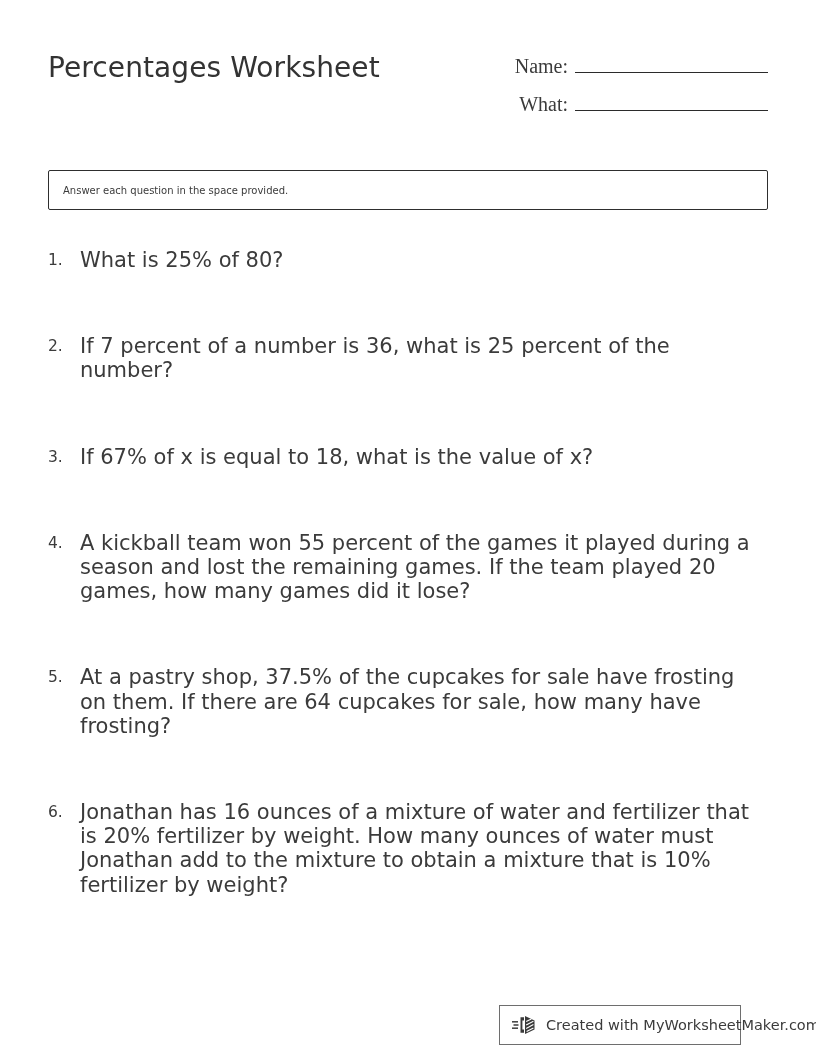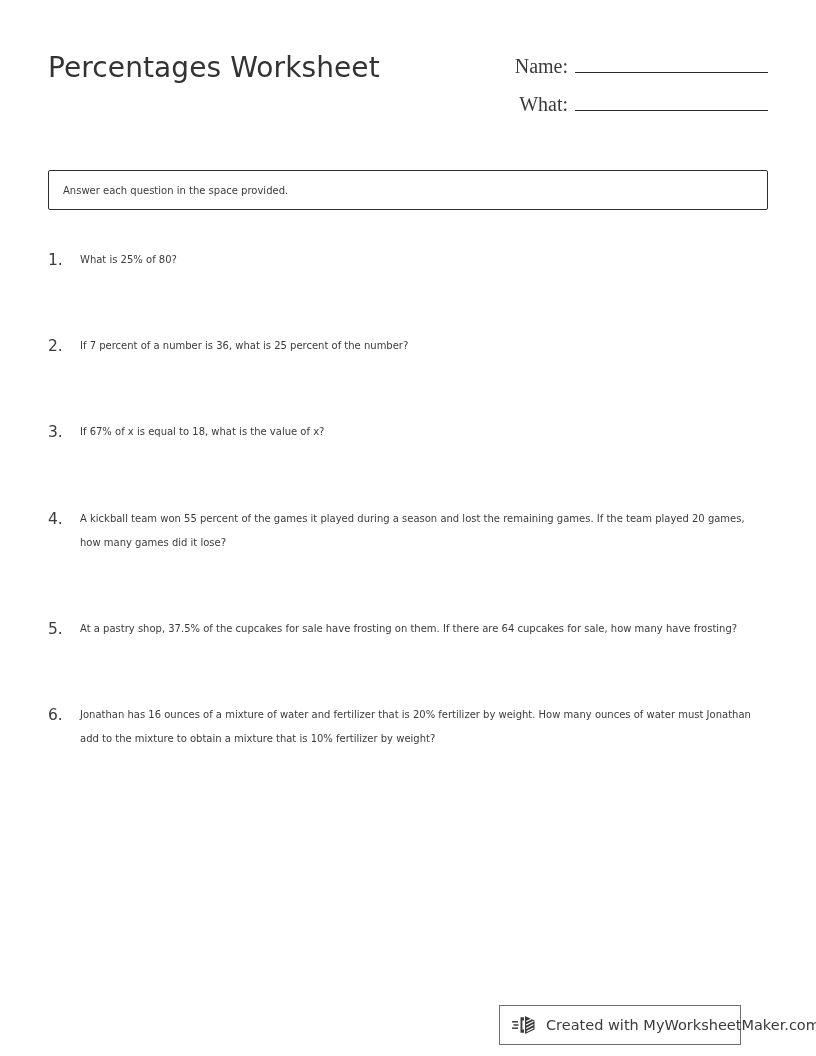--- a/index.html
+++ b/index.html
@@ -112,21 +112,21 @@
     left: 0;
     top: 0;
     width: 24px;
     text-align: left;
     font-size: 15.5px;
     line-height: 24px;
     color: #3b3b3b;
   }
   .q-text {
     display: block;
-    font-size: 10px;
+    font-size: 21px;
     line-height: 24.2px;
     color: #3b3b3b;
   }
   .question.wide .q-text { max-width: 676px; }
 
   
   .footer-badge {
     position: absolute;
     left: 499px;
     top: 1005px;

